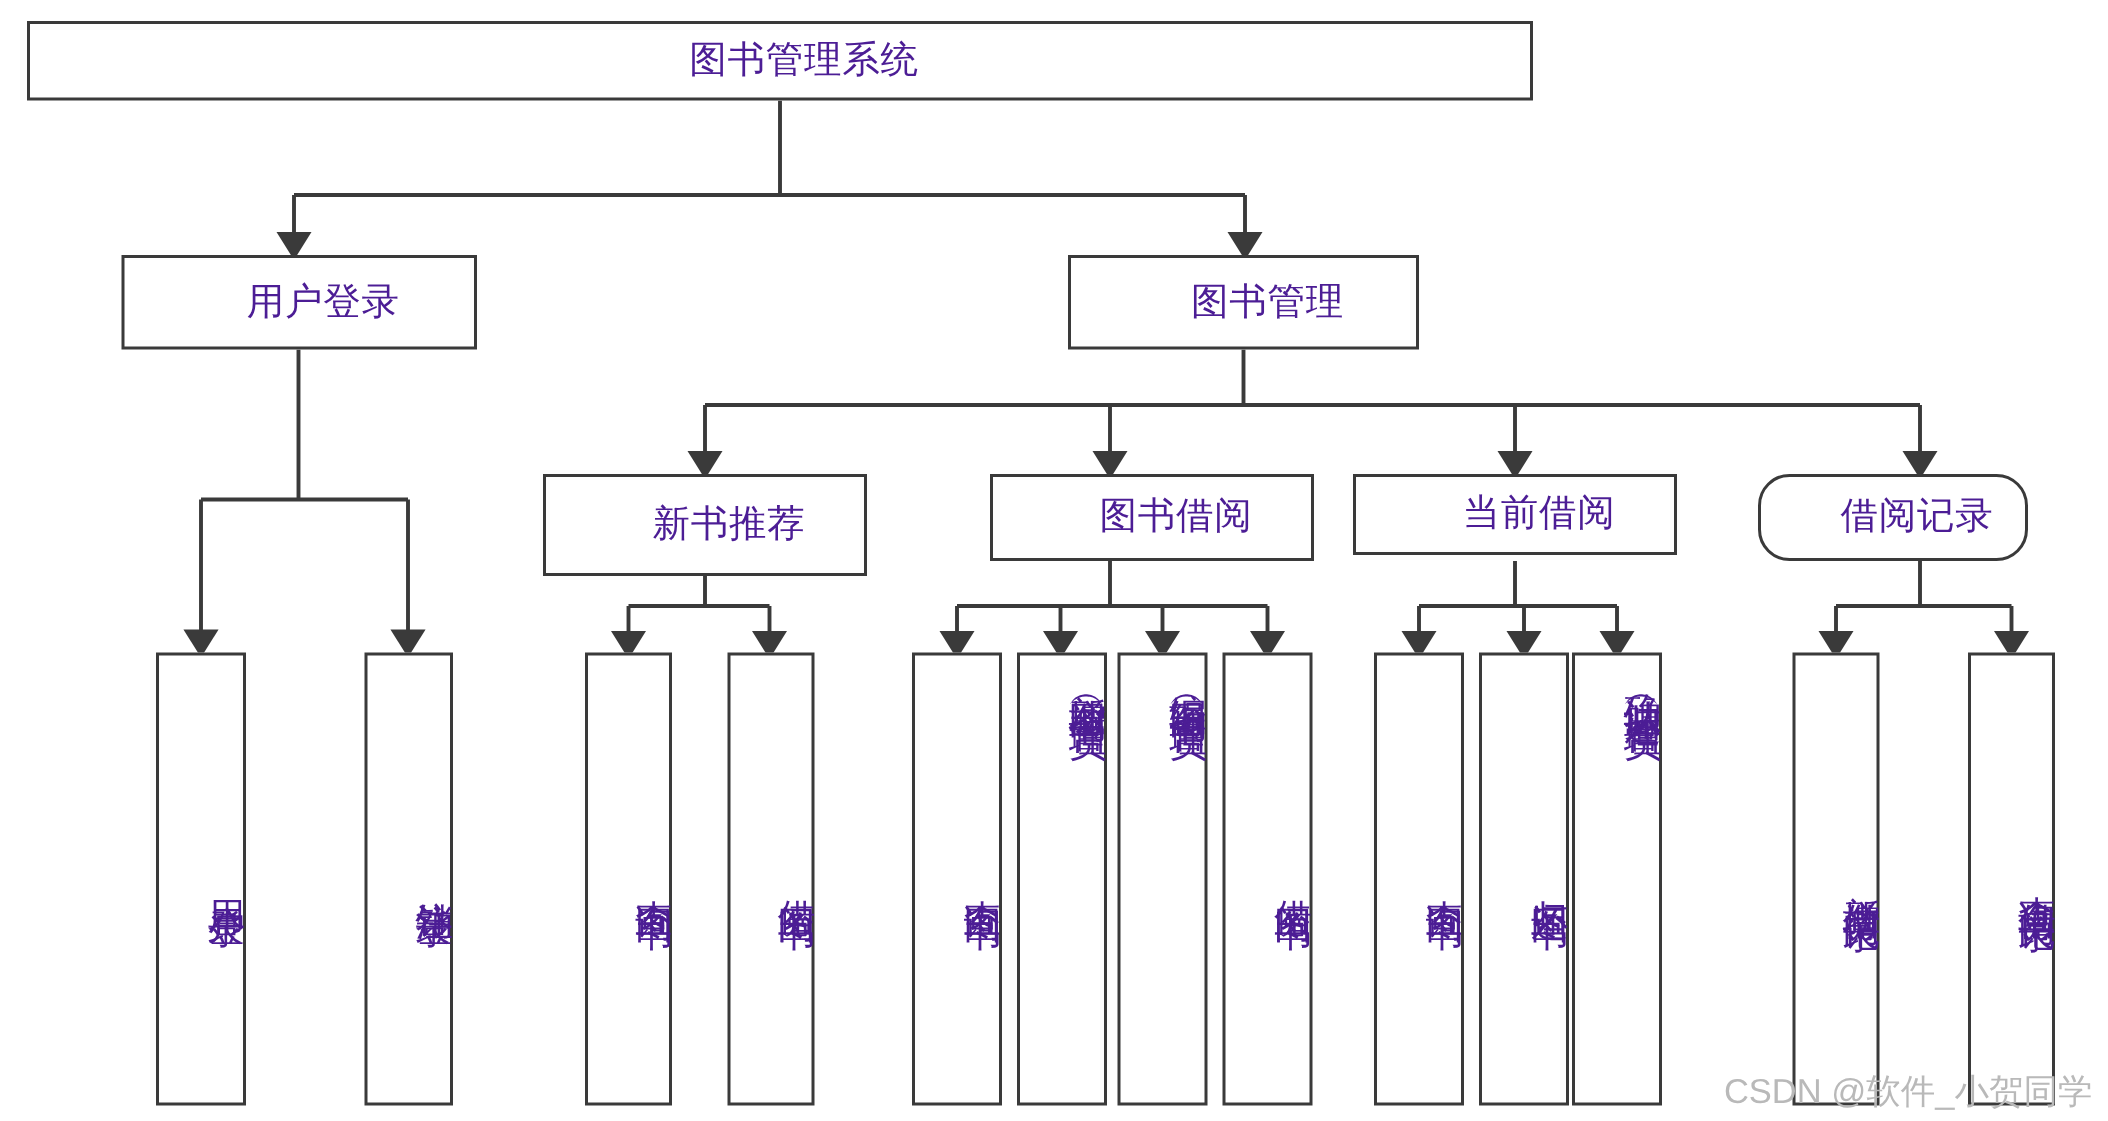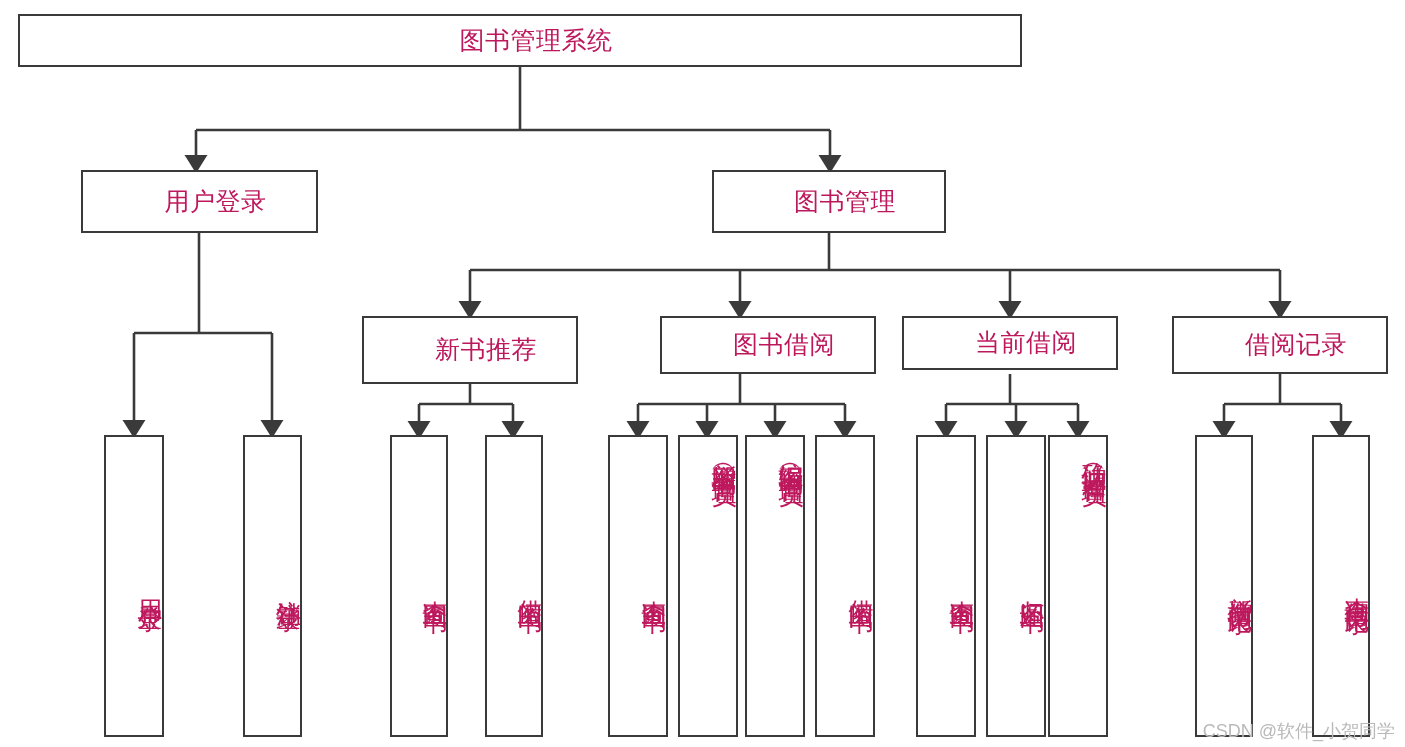--- a/index.html
+++ b/index.html
@@ -27,21 +27,21 @@
     pointer-events: none;
   }
   .node {
     position: absolute;
     box-sizing: border-box;
     background: #ffffff;
     border: 2px solid #3a3a3a;
     display: flex;
     align-items: center;
     justify-content: center;
-    color: #be185d;
+    color: #4c1d95;
     z-index: 2;
     padding-left: 32px;
   }
   .node-label {
     display: block;
     text-align: center;
     line-height: 1.18;
     letter-spacing: 0.5px;
     white-space: pre;
   }
@@ -60,21 +60,21 @@
     line-height: 1;
   }
   .node.vertical.centered {
     align-items: center;
     padding-top: 0;
   }
   #watermark {
     position: absolute;
     right: 10px;
     bottom: 4px;
-    font-size: 18px;
+    font-size: 23px;
     color: #b9b9b9;
     z-index: 5;
     white-space: nowrap;
   }
 </style>
 </head>
 <body>
 
 <div id="diagram-root">
 
@@ -141,21 +141,21 @@
 
   <div class="node horizontal" style="left:362px; top:316px; width:216px; height:68px;">
     <span class="node-label">新书推荐</span>
   </div>
   <div class="node horizontal" style="left:632px; top:316px; width:216px; height:58px;margin-left:28px;">
     <span class="node-label">图书借阅</span>
   </div>
   <div class="node horizontal" style="left:902px; top:316px; width:216px; height:54px;">
     <span class="node-label">当前借阅</span>
   </div>
-  <div class="node horizontal" style="left:1172px; top:316px; width:216px; height:58px;">
+  <div class="node horizontal" style="left:1172px; top:316px; width:180px; height:58px;border-radius:21px;">
     <span class="node-label">借阅记录</span>
   </div>
 
   <div class="node vertical centered" style="left:104px; top:435px; width:60px; height:302px;">
     <span class="node-label">用户登录</span>
   </div>
   <div class="node vertical centered" style="left:243px; top:435px; width:59px; height:302px;">
     <span class="node-label">注销登录</span>
   </div>
 

